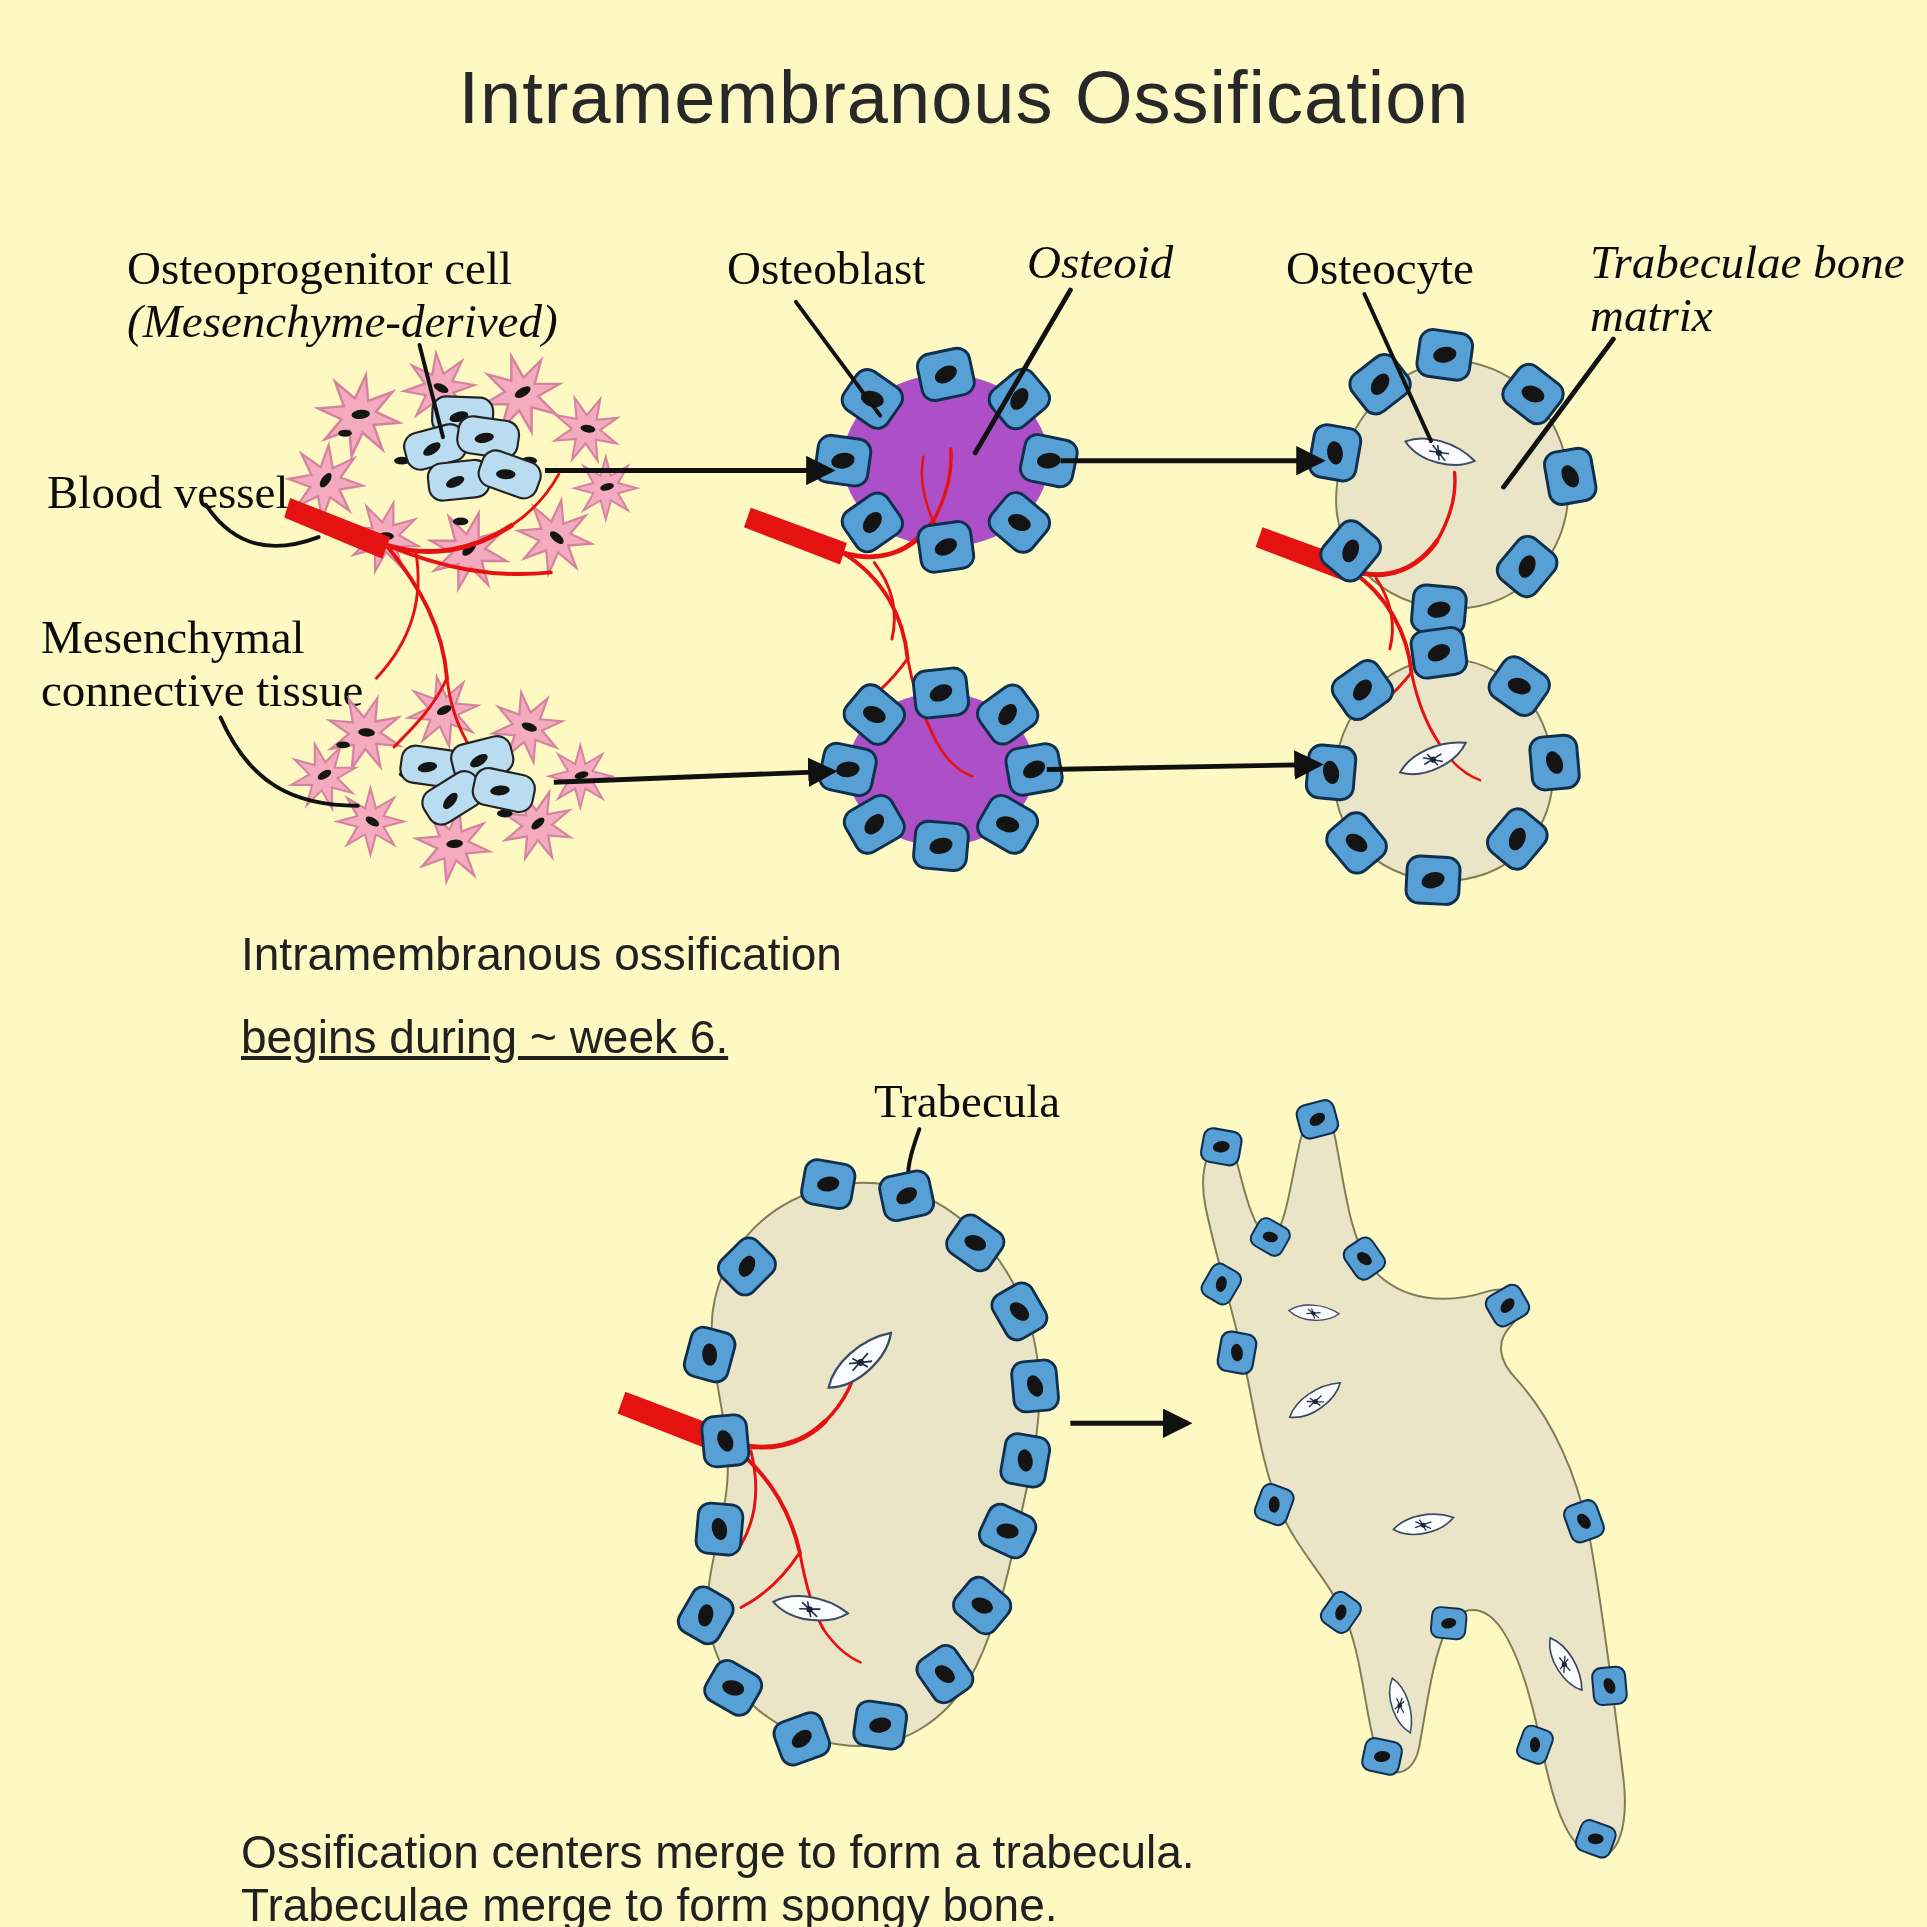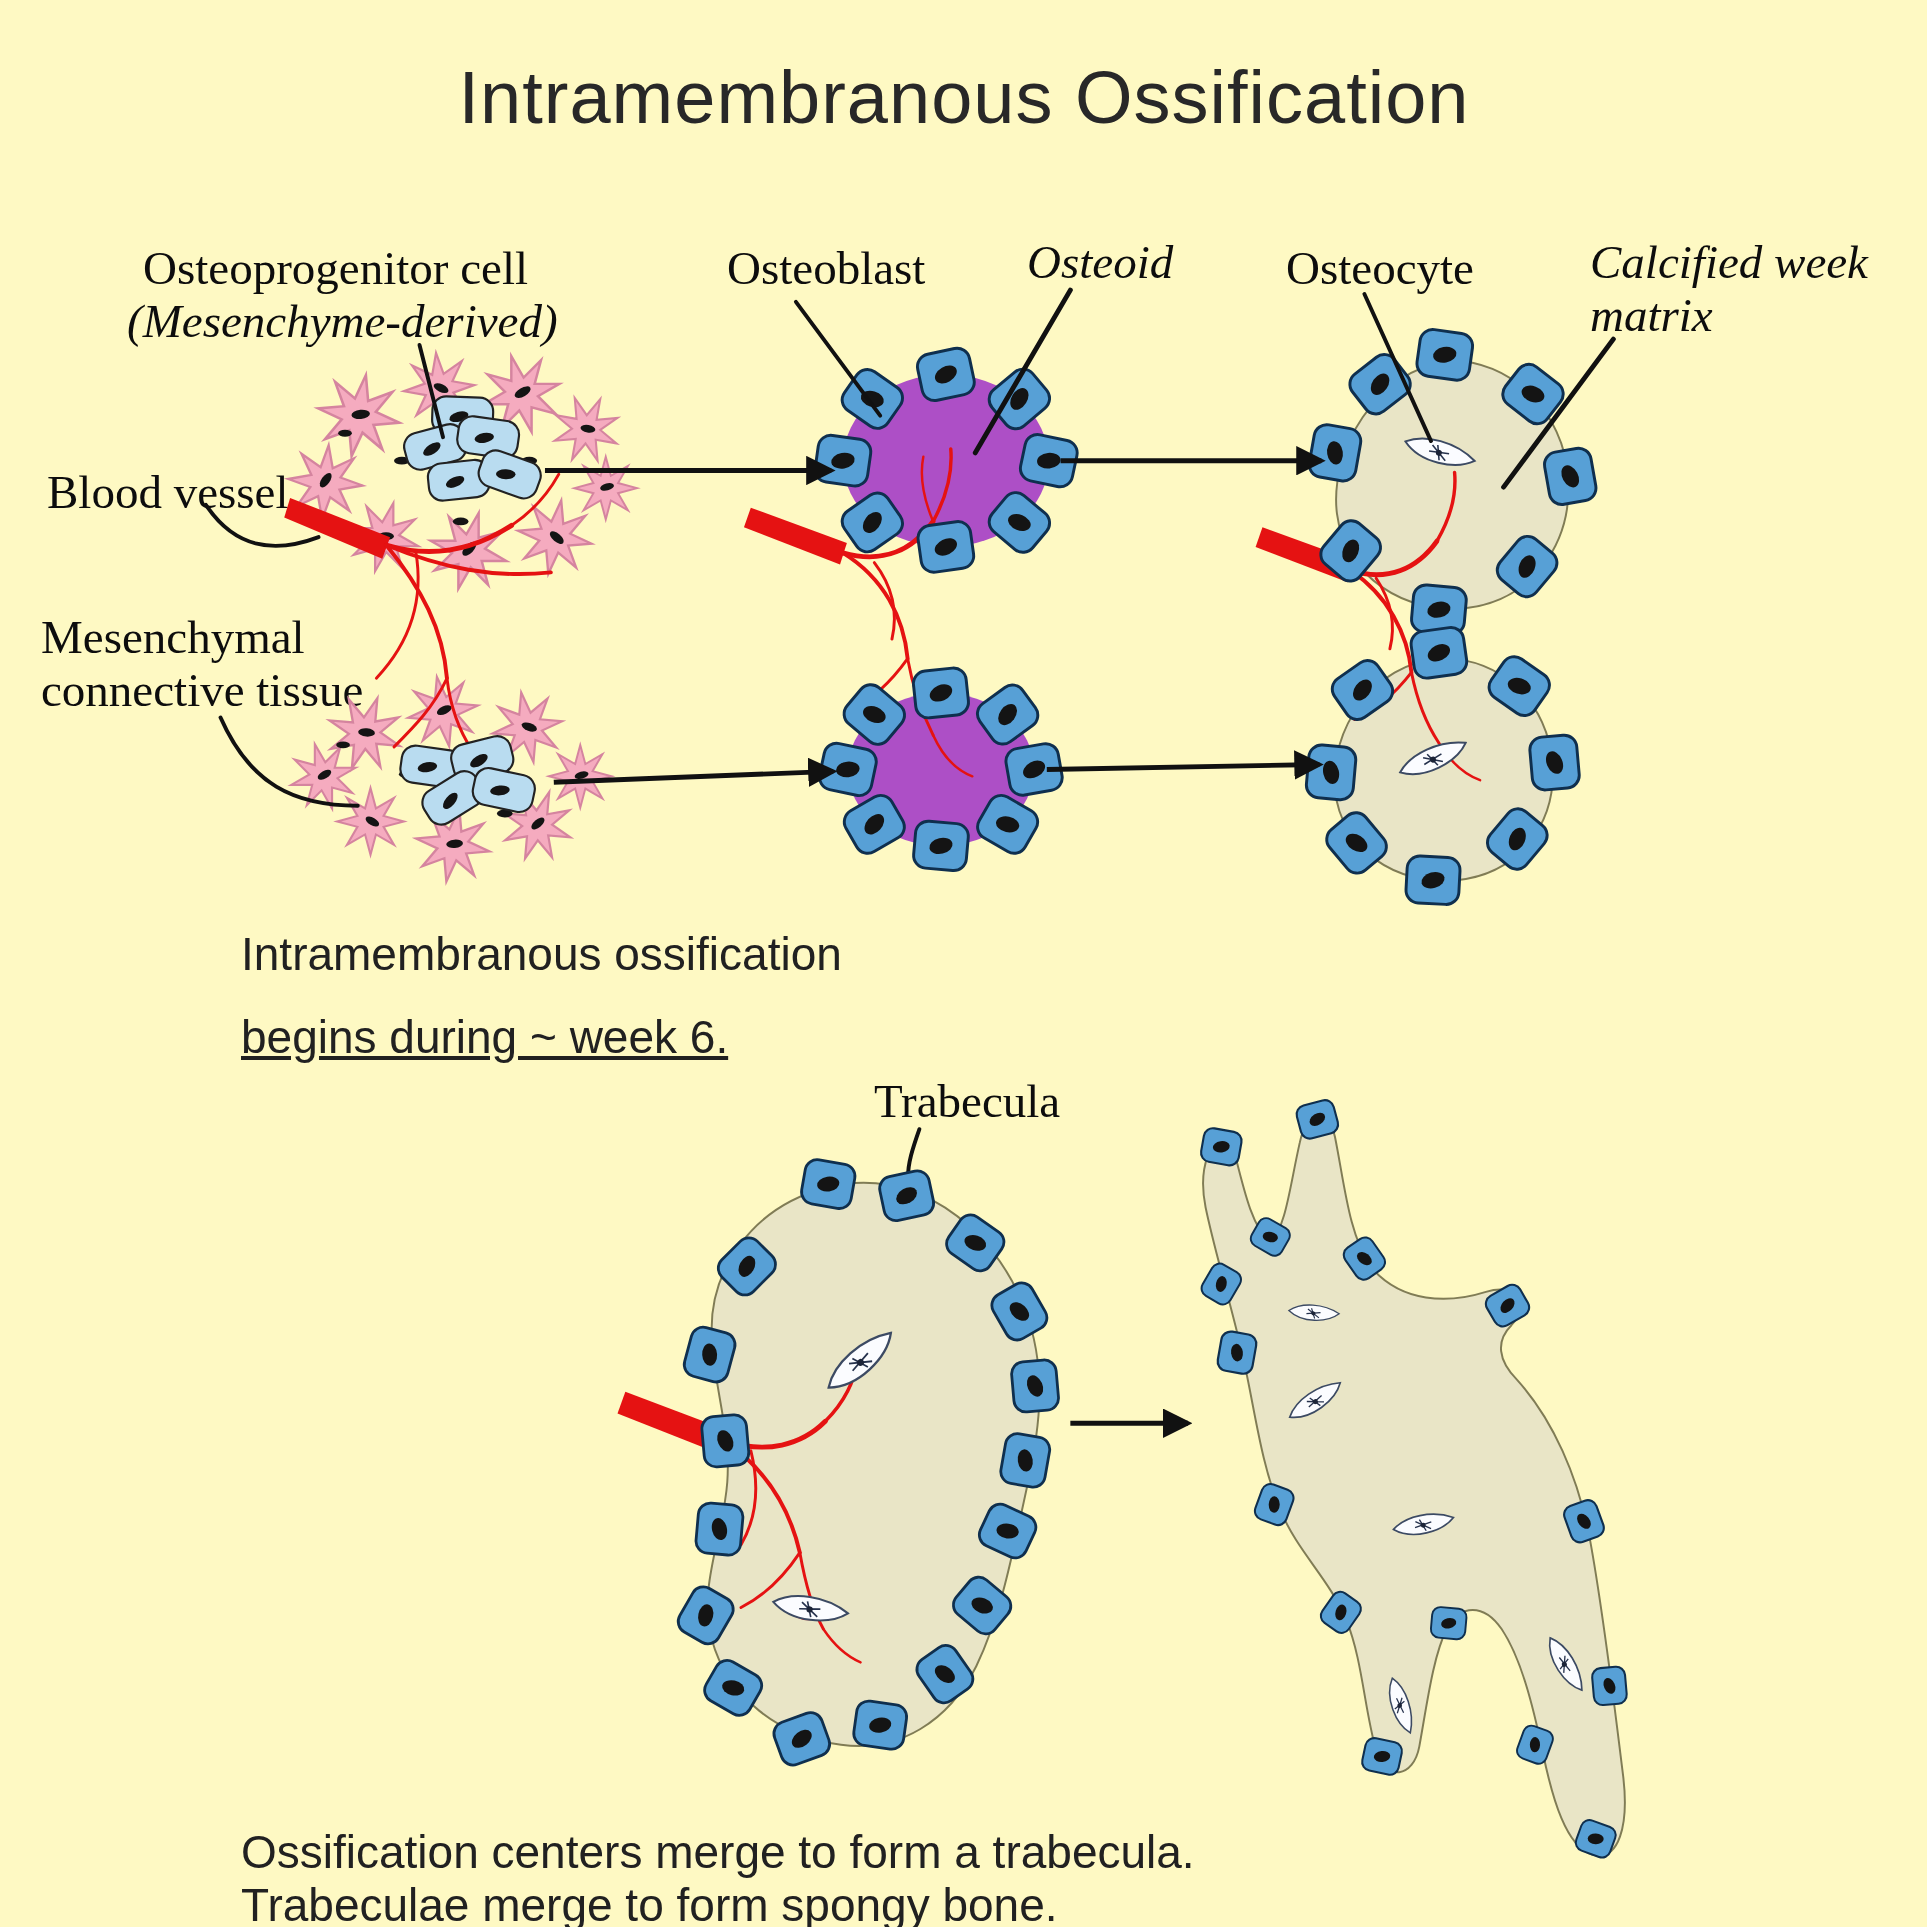--- a/index.html
+++ b/index.html
@@ -27,29 +27,29 @@
   .ptr5{stroke:#111;stroke-width:5;fill:none;stroke-linecap:round;}
   .arrow{stroke:#111;stroke-width:5;fill:none;marker-end:url(#ah);}
 </style>
 </head>
 <body>
 
 <div id="canvas">
 
   <div class="title">Intramembranous Ossification</div>
 
-  <div class="lbl" style="left:127px;top:241px;margin-left:16px;">Osteoprogenitor cell</div>
+  <div class="lbl" style="left:127px;top:241px;">Osteoprogenitor cell</div>
   <div class="lbl it" style="left:127px;top:294px;">(Mesenchyme-derived)</div>
   <div class="lbl" style="left:47px;top:449px;margin-top:16px;">Blood vessel</div>
   <div class="lbl" style="left:41px;top:610px;">Mesenchymal</div>
   <div class="lbl" style="left:41px;top:663px;">connective tissue</div>
   <div class="lbl" style="left:727px;top:241px;">Osteoblast</div>
   <div class="lbl it" style="left:1027px;top:235px;">Osteoid</div>
   <div class="lbl" style="left:1286px;top:241px;">Osteocyte</div>
-  <div class="lbl it" style="left:1590px;top:235px;">Calcified week</div>
+  <div class="lbl it" style="left:1590px;top:235px;">Trabeculae bone</div>
   <div class="lbl it" style="left:1590px;top:288px;">matrix</div>
   <div class="lbl" style="left:874px;top:1074px;">Trabecula</div>
 
   <div class="cap" style="left:241px;top:927px;">Intramembranous ossification</div>
   <div class="cap" style="left:241px;top:1010px;text-decoration:underline;">begins during ~ week 6.</div>
   <div class="cap" style="left:241px;top:1825px;">Ossification centers merge to form a trabecula.</div>
   <div class="cap" style="left:241px;top:1878px;">Trabeculae merge to form spongy bone.</div>
 
   <svg id="art" width="1928" height="1928" viewBox="0 0 1967 1967">
     <defs>

